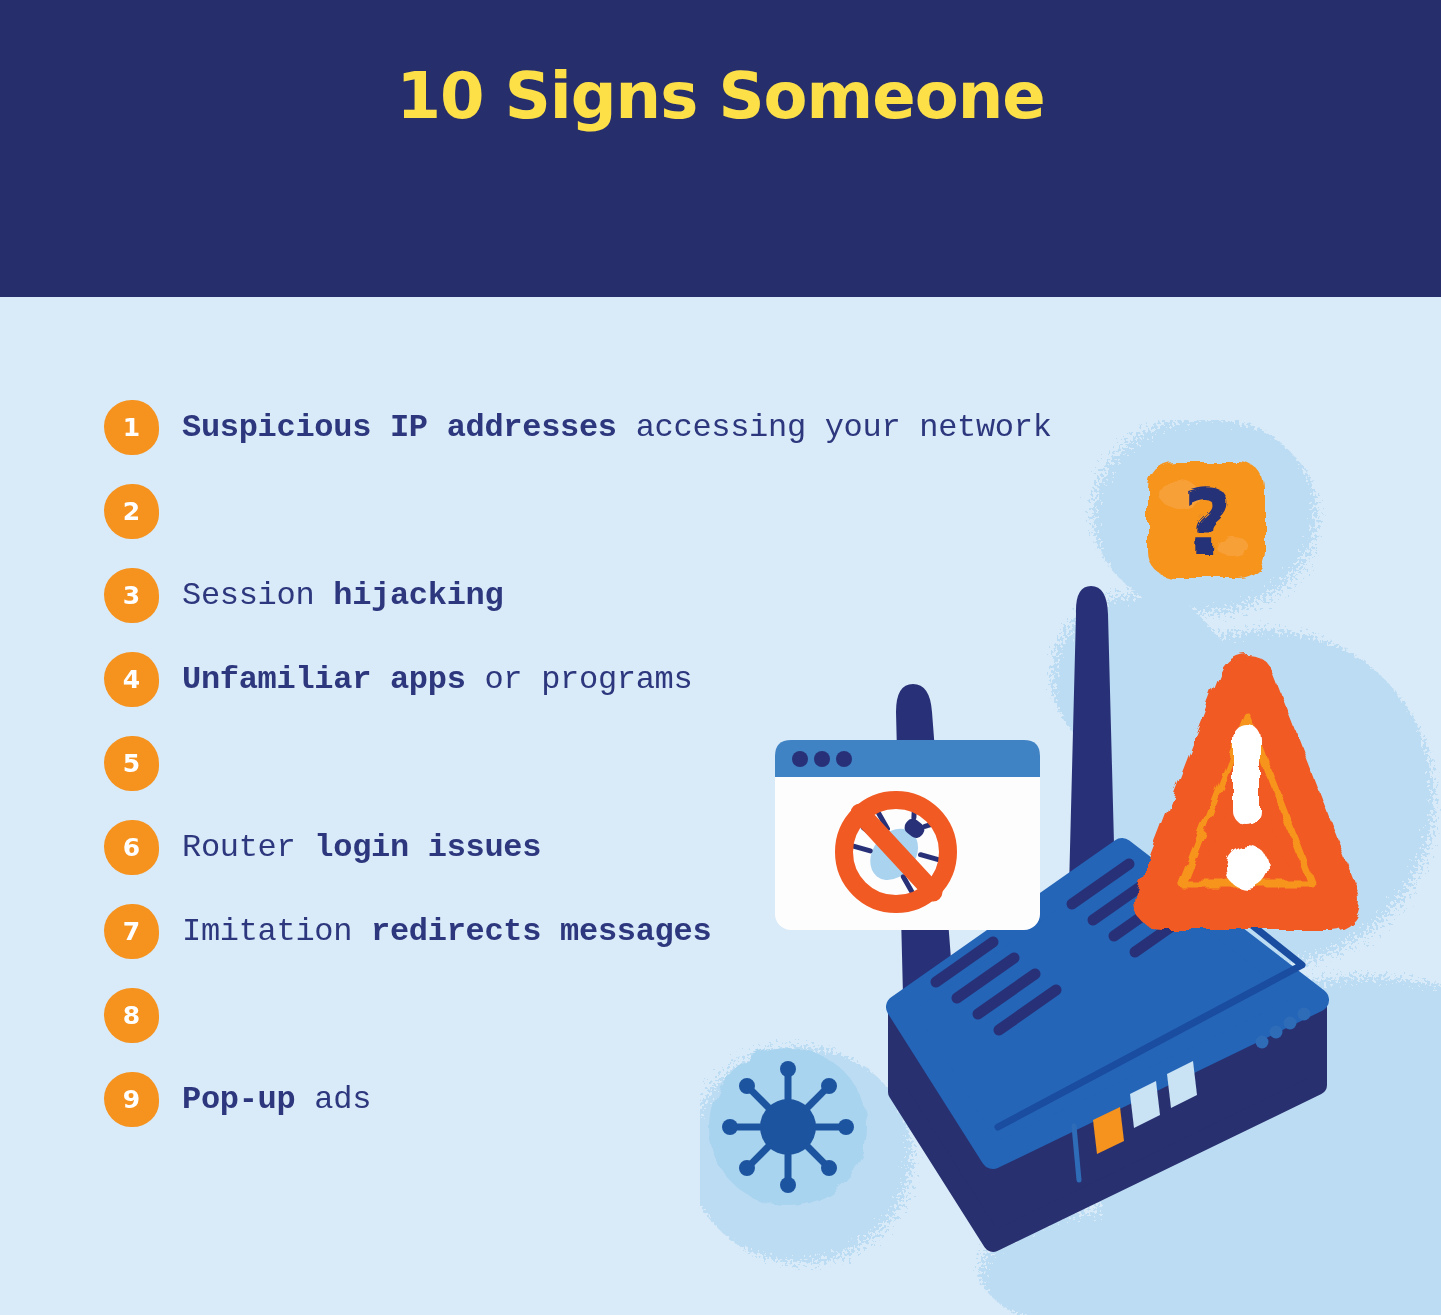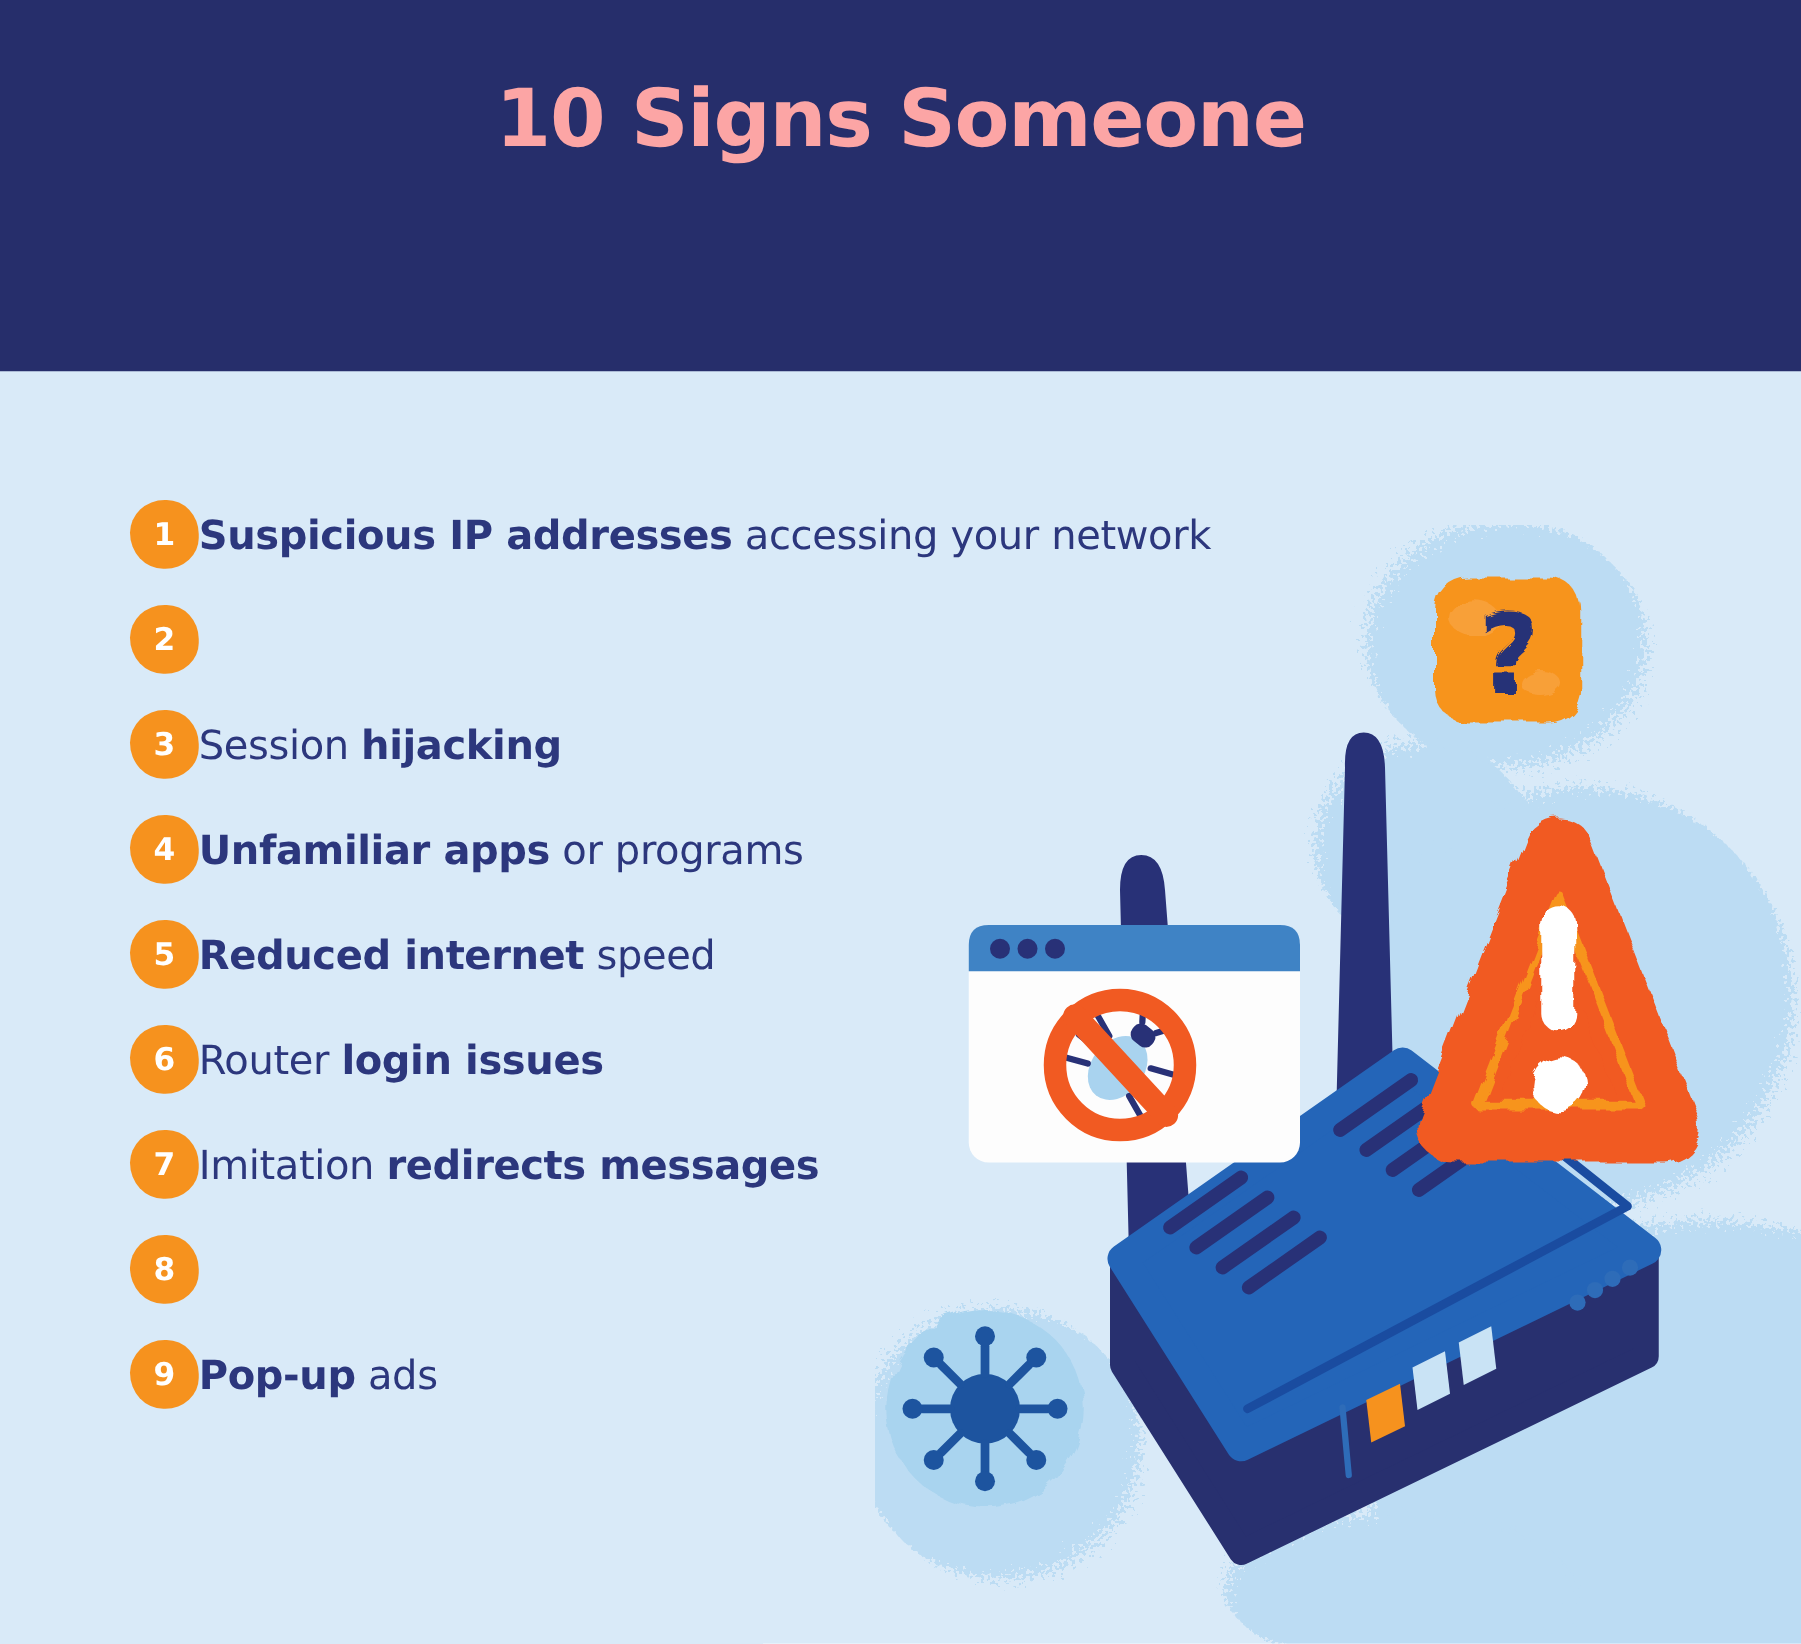--- a/index.html
+++ b/index.html
@@ -8,42 +8,44 @@
     position:relative; width:1441px; height:1315px;
     background:#d9eaf8; overflow:hidden;
     font-family:"DejaVu Sans", sans-serif;
   }
   .hero {
     position:absolute; top:0; left:0; width:1441px; height:297px;
     background:#262e6b;
     display:flex; justify-content:center;
   }
   .title {
-    margin-top:56px; color:#fca5a5;
+    margin-top:56px; color:#fde047;
     font-size:64px; line-height:80px; font-weight:bold;
     text-align:center; letter-spacing:-1px;
   }
   .signs {
     position:absolute; left:104px; top:400px;
     list-style:none;
   }
   .sign {
     display:flex; align-items:center;
     height:55px; margin-bottom:29px;
   }
   .badge {
     flex:0 0 55px; width:55px; height:55px;
     background:#f6921e; color:#ffffff;
     border-radius:52% 48% 50% 50% / 49% 51% 46% 54%;
     display:flex; align-items:center; justify-content:center;
     font-size:25px; font-weight:bold;
   }
   .label {
+    margin-left:23px;
     font-size:32px; color:#2c377d; letter-spacing:-0.3px;
     white-space:nowrap;
+    font-family:Liberation Mono, monospace;
   }
   .label .b { font-weight:bold; }
   svg.illo { position:absolute; left:700px; top:420px; }
 </style>
 </head>
 <body>
 
 <div class="canvas">
 
   <header class="hero">
@@ -61,21 +63,20 @@
     <li class="sign">
       <span class="badge">3</span>
       <span class="label"><span class="reg">Session </span><span class="b">hijacking</span><span class="reg"></span></span>
     </li>
     <li class="sign">
       <span class="badge">4</span>
       <span class="label"><span class="reg"></span><span class="b">Unfamiliar apps</span><span class="reg"> or programs</span></span>
     </li>
     <li class="sign">
       <span class="badge">5</span>
-      <span class="label"><span class="reg"></span><span class="b">Reduced internet</span><span class="reg"> speed</span></span>
     </li>
     <li class="sign">
       <span class="badge">6</span>
       <span class="label"><span class="reg">Router </span><span class="b">login issues</span><span class="reg"></span></span>
     </li>
     <li class="sign">
       <span class="badge">7</span>
       <span class="label"><span class="reg">Imitation </span><span class="b">redirects messages</span><span class="reg"></span></span>
     </li>
     <li class="sign">

